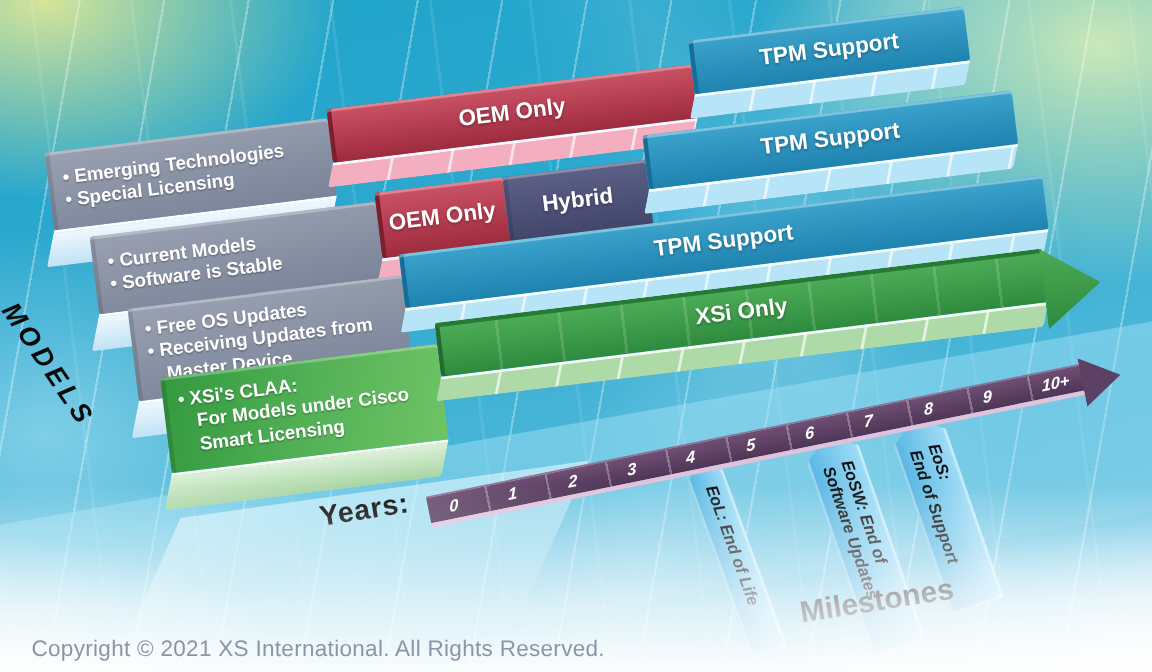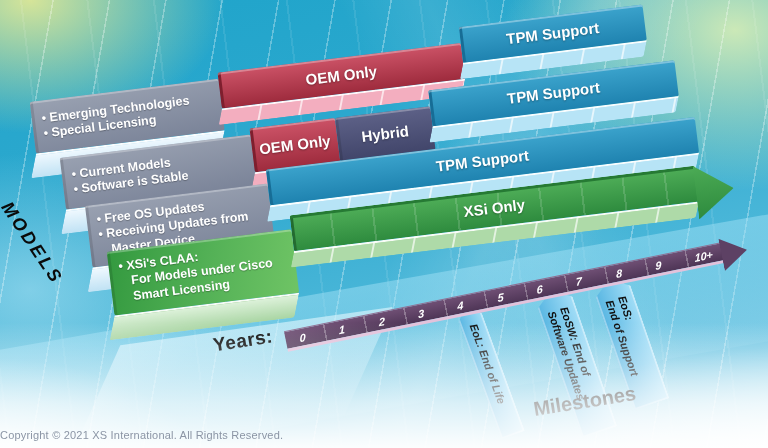--- a/index.html
+++ b/index.html
@@ -103,21 +103,21 @@
 
   .models-label { position:absolute; left:14px; top:198px; z-index:7; transform:rotate(56deg); transform-origin:left top;
                   font-size:18px; font-weight:800; font-style:italic; letter-spacing:3px; color:#0a0a0a; }
 
   .fade { position:absolute; inset:0; z-index:9; pointer-events:none;
     background:
       linear-gradient(to bottom, rgba(255,255,255,0) 72%, rgba(255,255,255,.70) 90%, rgba(255,255,255,.97) 100%),
       radial-gradient(ellipse 300px 150px at -2% 104%,  rgba(255,255,255,.92), rgba(255,255,255,0) 72%),
       radial-gradient(ellipse 400px 170px at 103% 106%, rgba(255,255,255,.95), rgba(255,255,255,0) 75%);
   }
-  .copyright { position:absolute; left:0; bottom:7px; z-index:10; font-size:11px; color:#8b95a5; letter-spacing:.2px; }
+  .copyright { position:absolute; left:21px; bottom:7px; z-index:10; font-size:15px; color:#8b95a5; letter-spacing:.2px; }
 </style>
 </head>
 <body>
 
 <div class="canvas">
   <div class="bg-grid"></div>
   <div class="floor f1"></div>
   <div class="floor f2"></div>
 
   <div class="models-label">MODELS</div>

